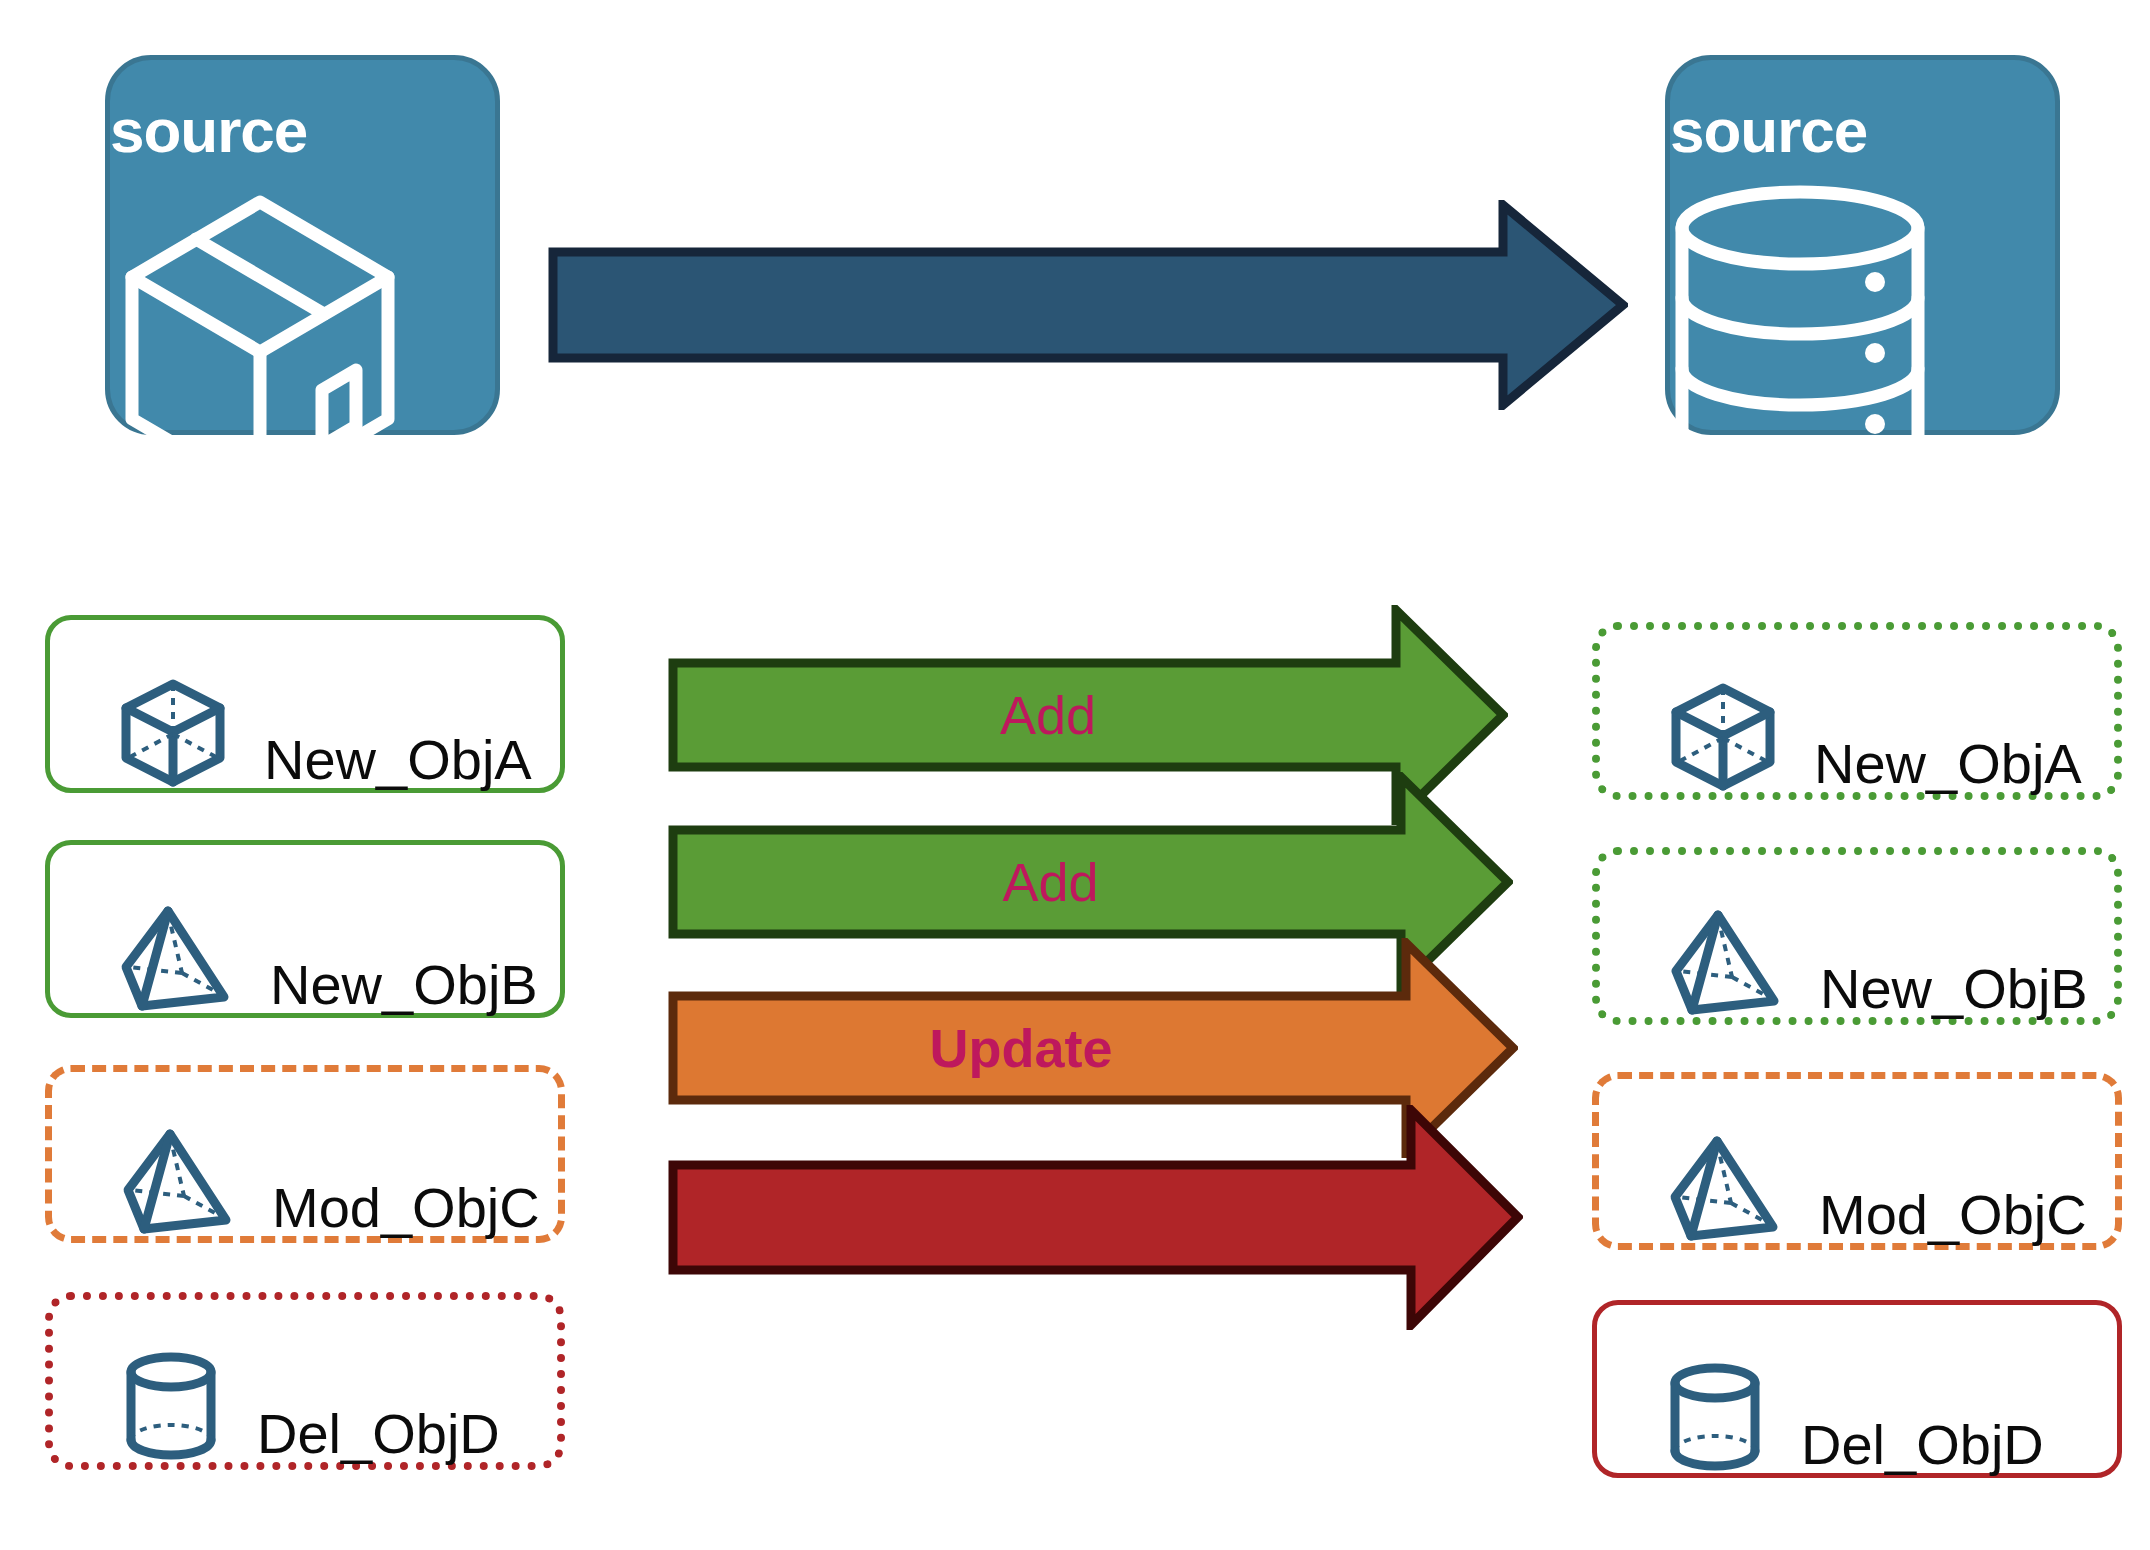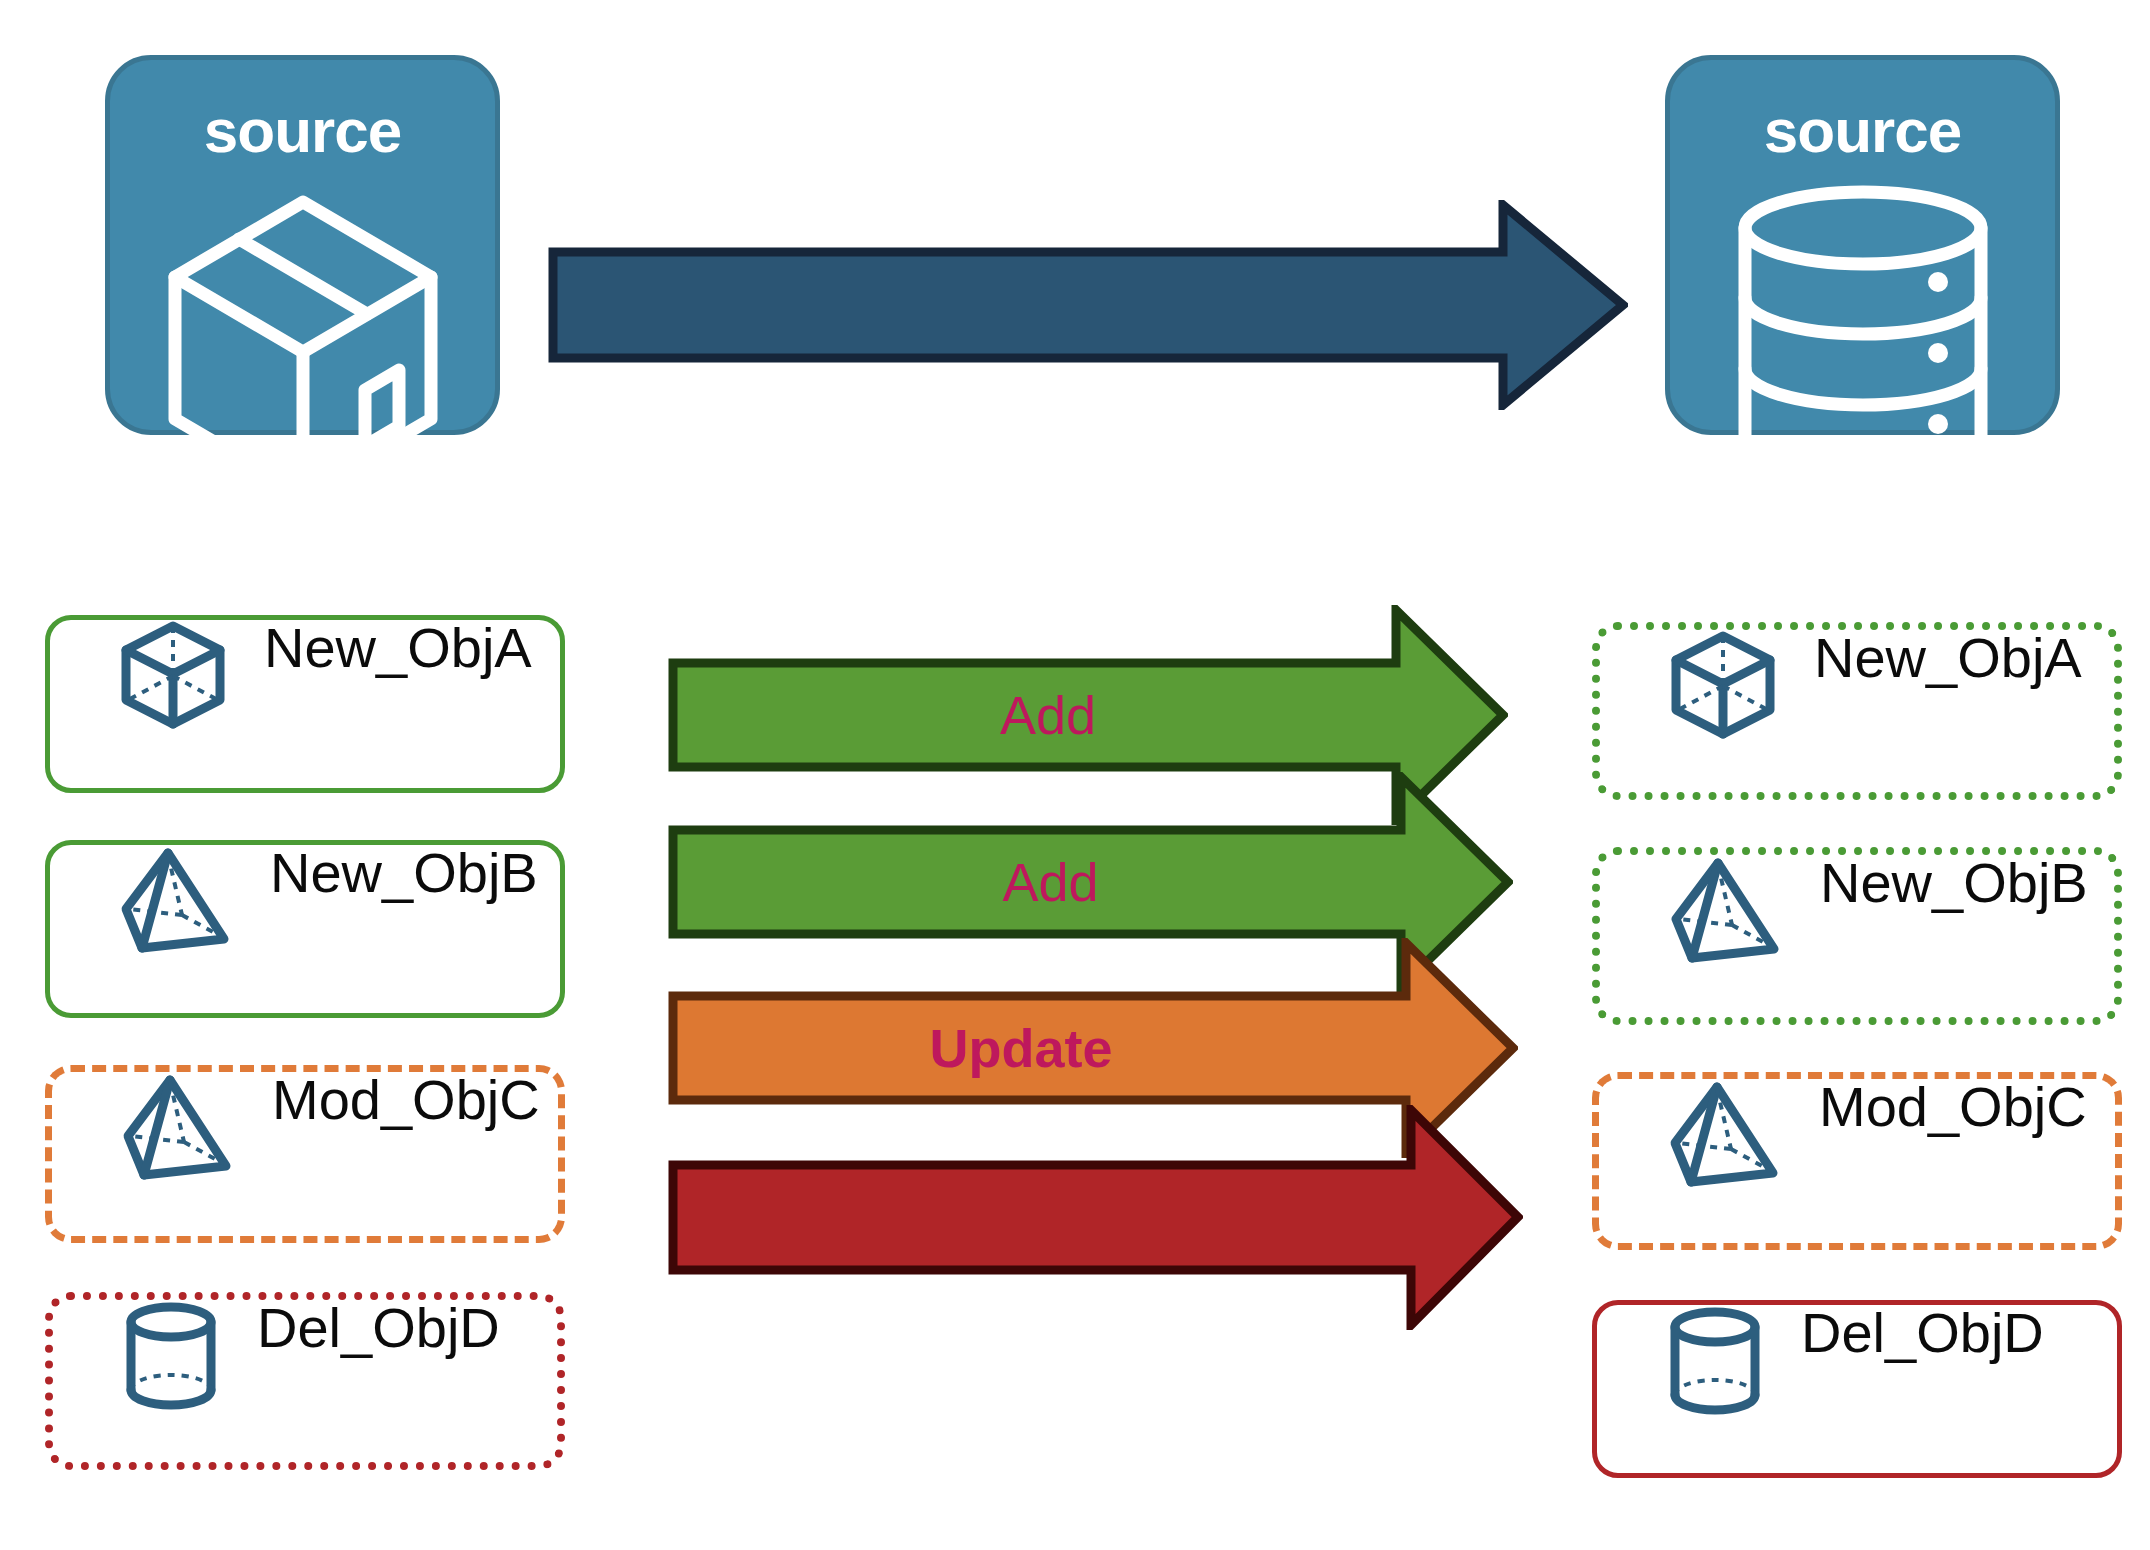--- a/index.html
+++ b/index.html
@@ -3,41 +3,41 @@
 <meta charset="utf-8">
 <style>
   html,body{margin:0;padding:0;background:#ffffff;}
   body{width:2150px;height:1550px;font-family:"Liberation Sans",sans-serif;position:relative;overflow:hidden;}
   .stage{position:absolute;left:0;top:0;width:2150px;height:1550px;}
 
   
   .endpoint{
     position:absolute;width:395px;height:380px;border-radius:46px;
     background:#4189ab;border:5px solid #3a7692;
-    box-sizing:border-box;display:flex;flex-direction:column;align-items:center;
+    box-sizing:border-box;display:flex;flex-direction:column;align-items:flex-start;
   }
   .endpoint.source{left:105px;top:55px;}
   .endpoint.target{left:1665px;top:55px;}
   .endpoint-title{
     margin-top:40px;color:#ffffff;font-size:62px;font-weight:bold;letter-spacing:-1px;line-height:1;
   }
   .endpoint-glyph{margin-top:22px;}
 
   
   .big-arrow{position:absolute;left:548px;top:200px;width:1080px;height:210px;}
   .big-arrow-label{
     position:absolute;left:548px;top:200px;width:1000px;height:210px;
     display:flex;align-items:center;justify-content:center;
     color:#ffffff;font-size:46px;pointer-events:none;
   }
 
   
   .obj-box{
     position:absolute;width:520px;height:178px;border-radius:26px;background:#ffffff;
-    box-sizing:border-box;display:flex;align-items:flex-start;
+    box-sizing:border-box;display:flex;align-items:flex-end;
   }
   .obj-box .obj-icon{margin-left:70px;flex:0 0 auto;display:flex;align-items:center;}
   .obj-box .obj-label{
     margin-left:38px;font-size:56px;color:#0b0b0b;white-space:nowrap;line-height:1;
   }
   .obj-box.left{left:45px;}
   .obj-box.right{left:1592px;width:530px;}
 
   .bs-solid{border:5px solid currentColor;}
   .bs-dashed{border:7px dashed currentColor;}

